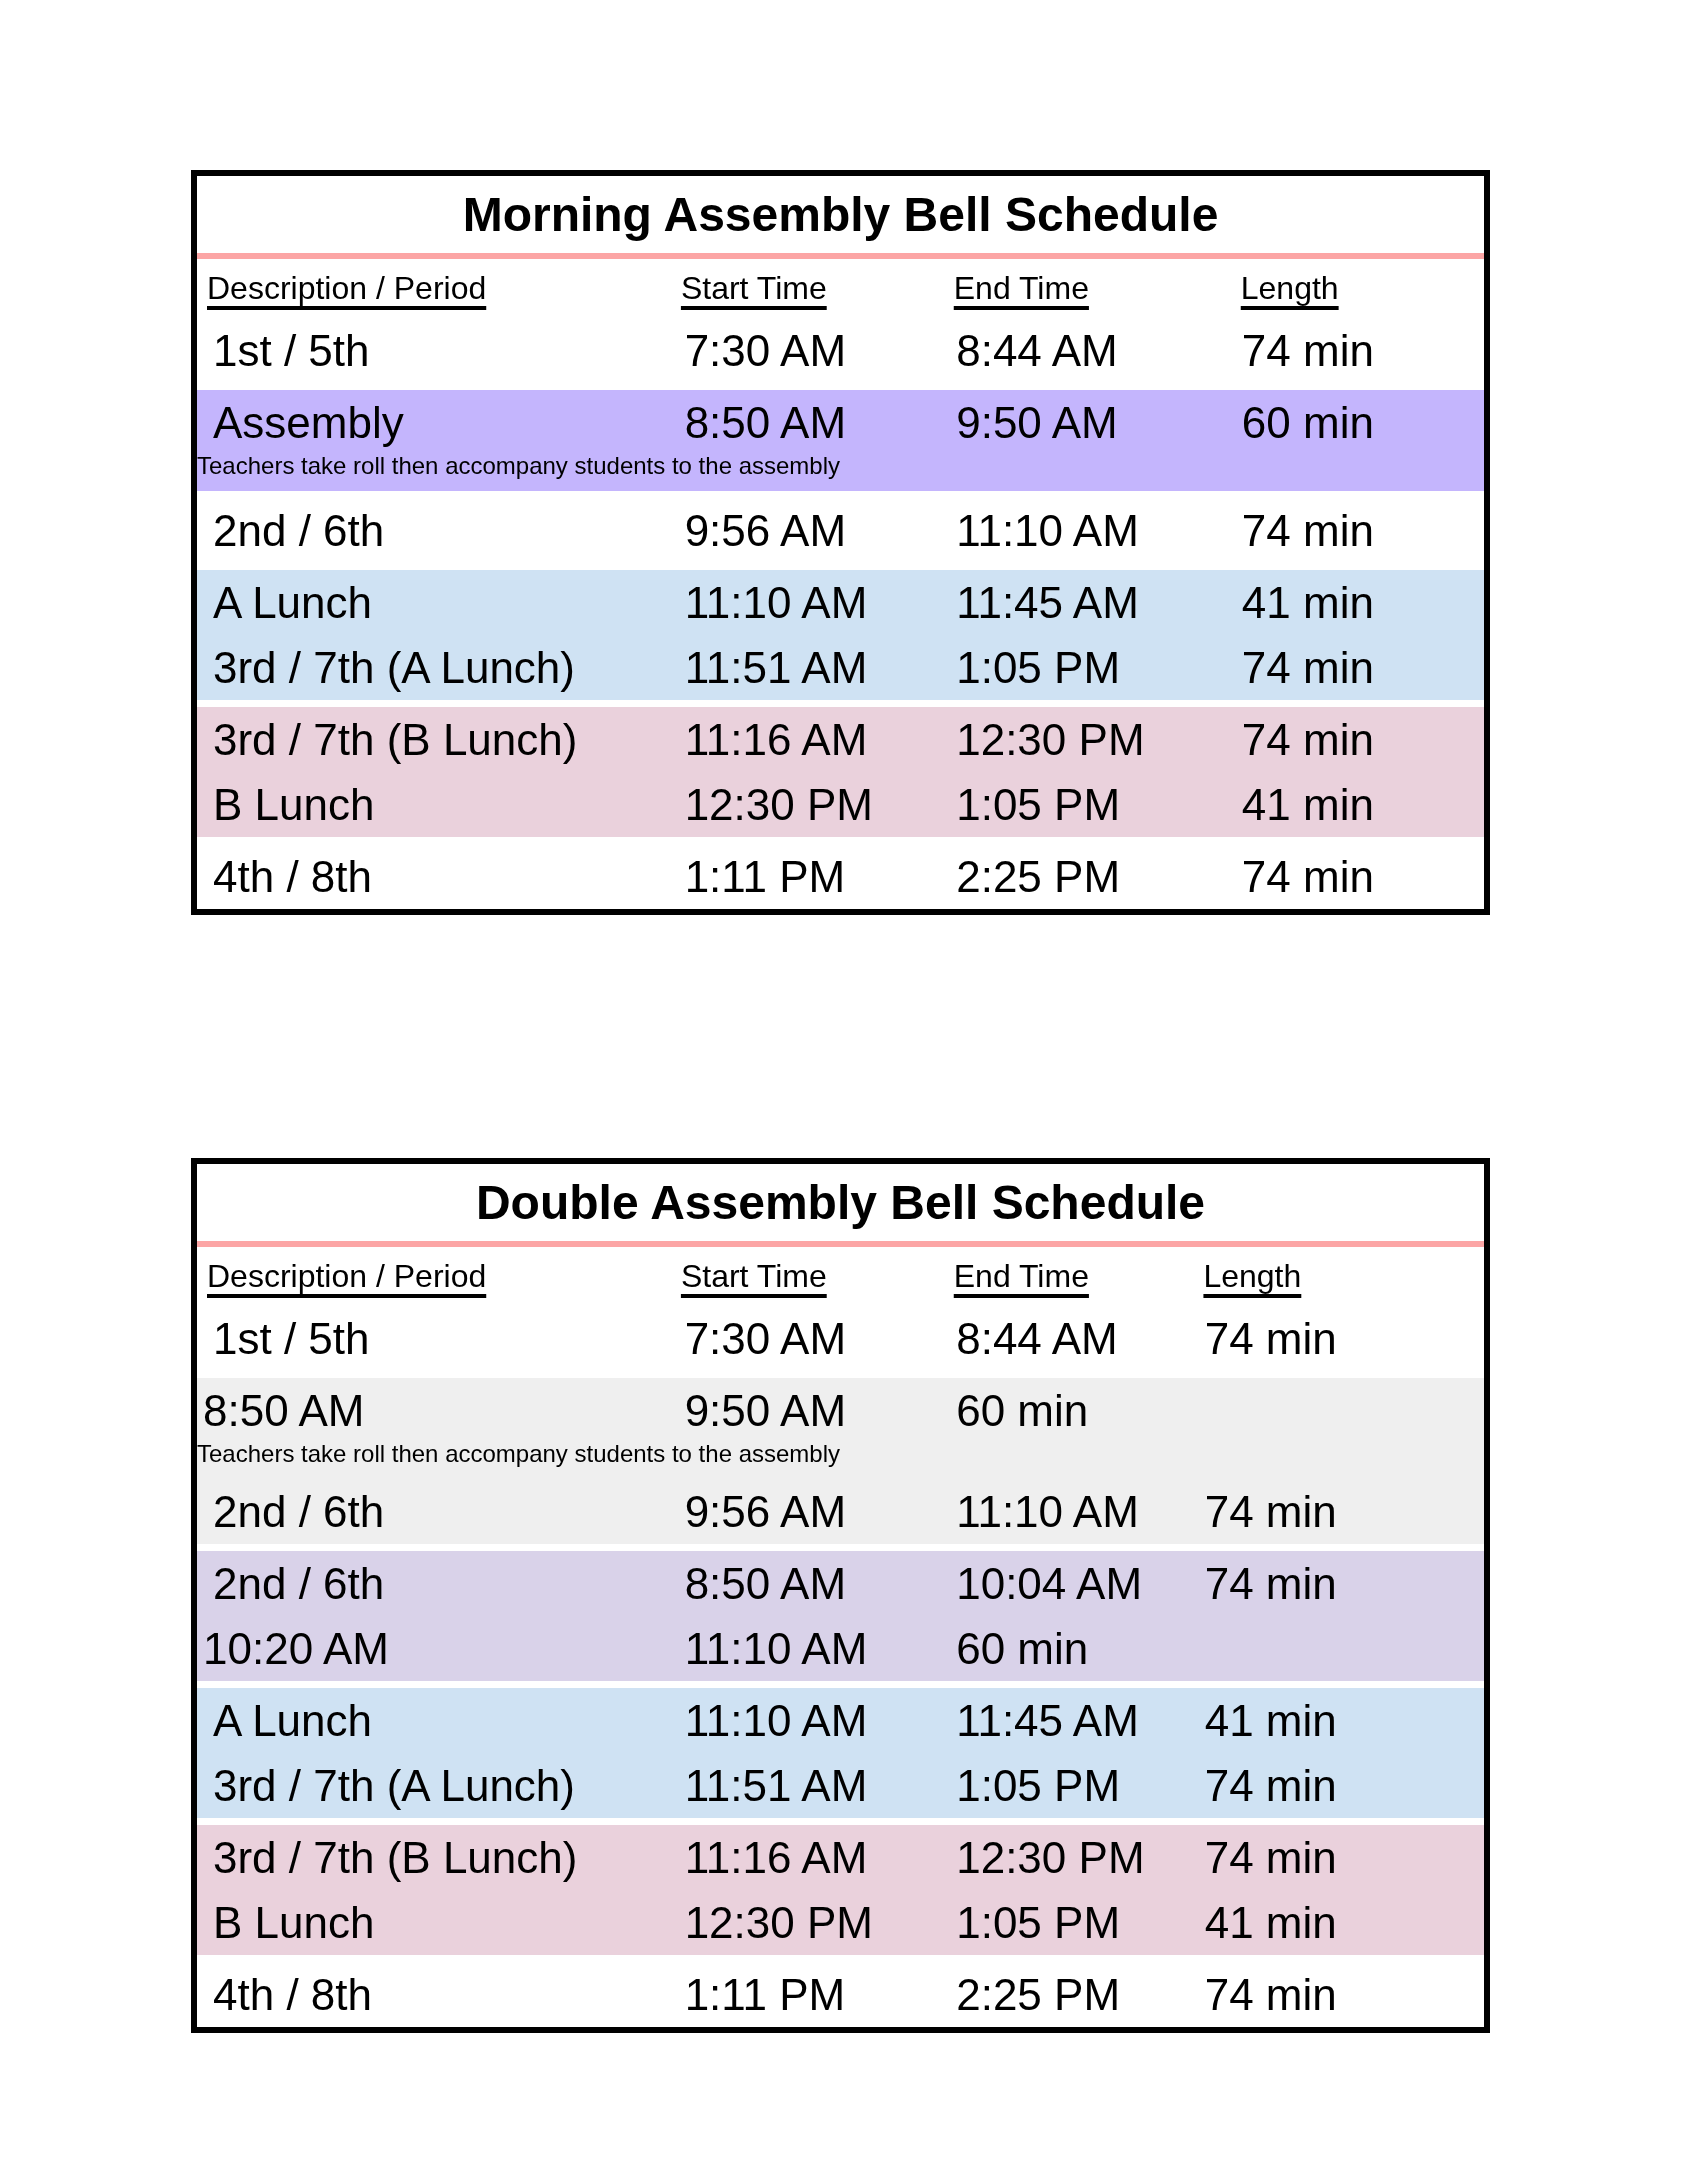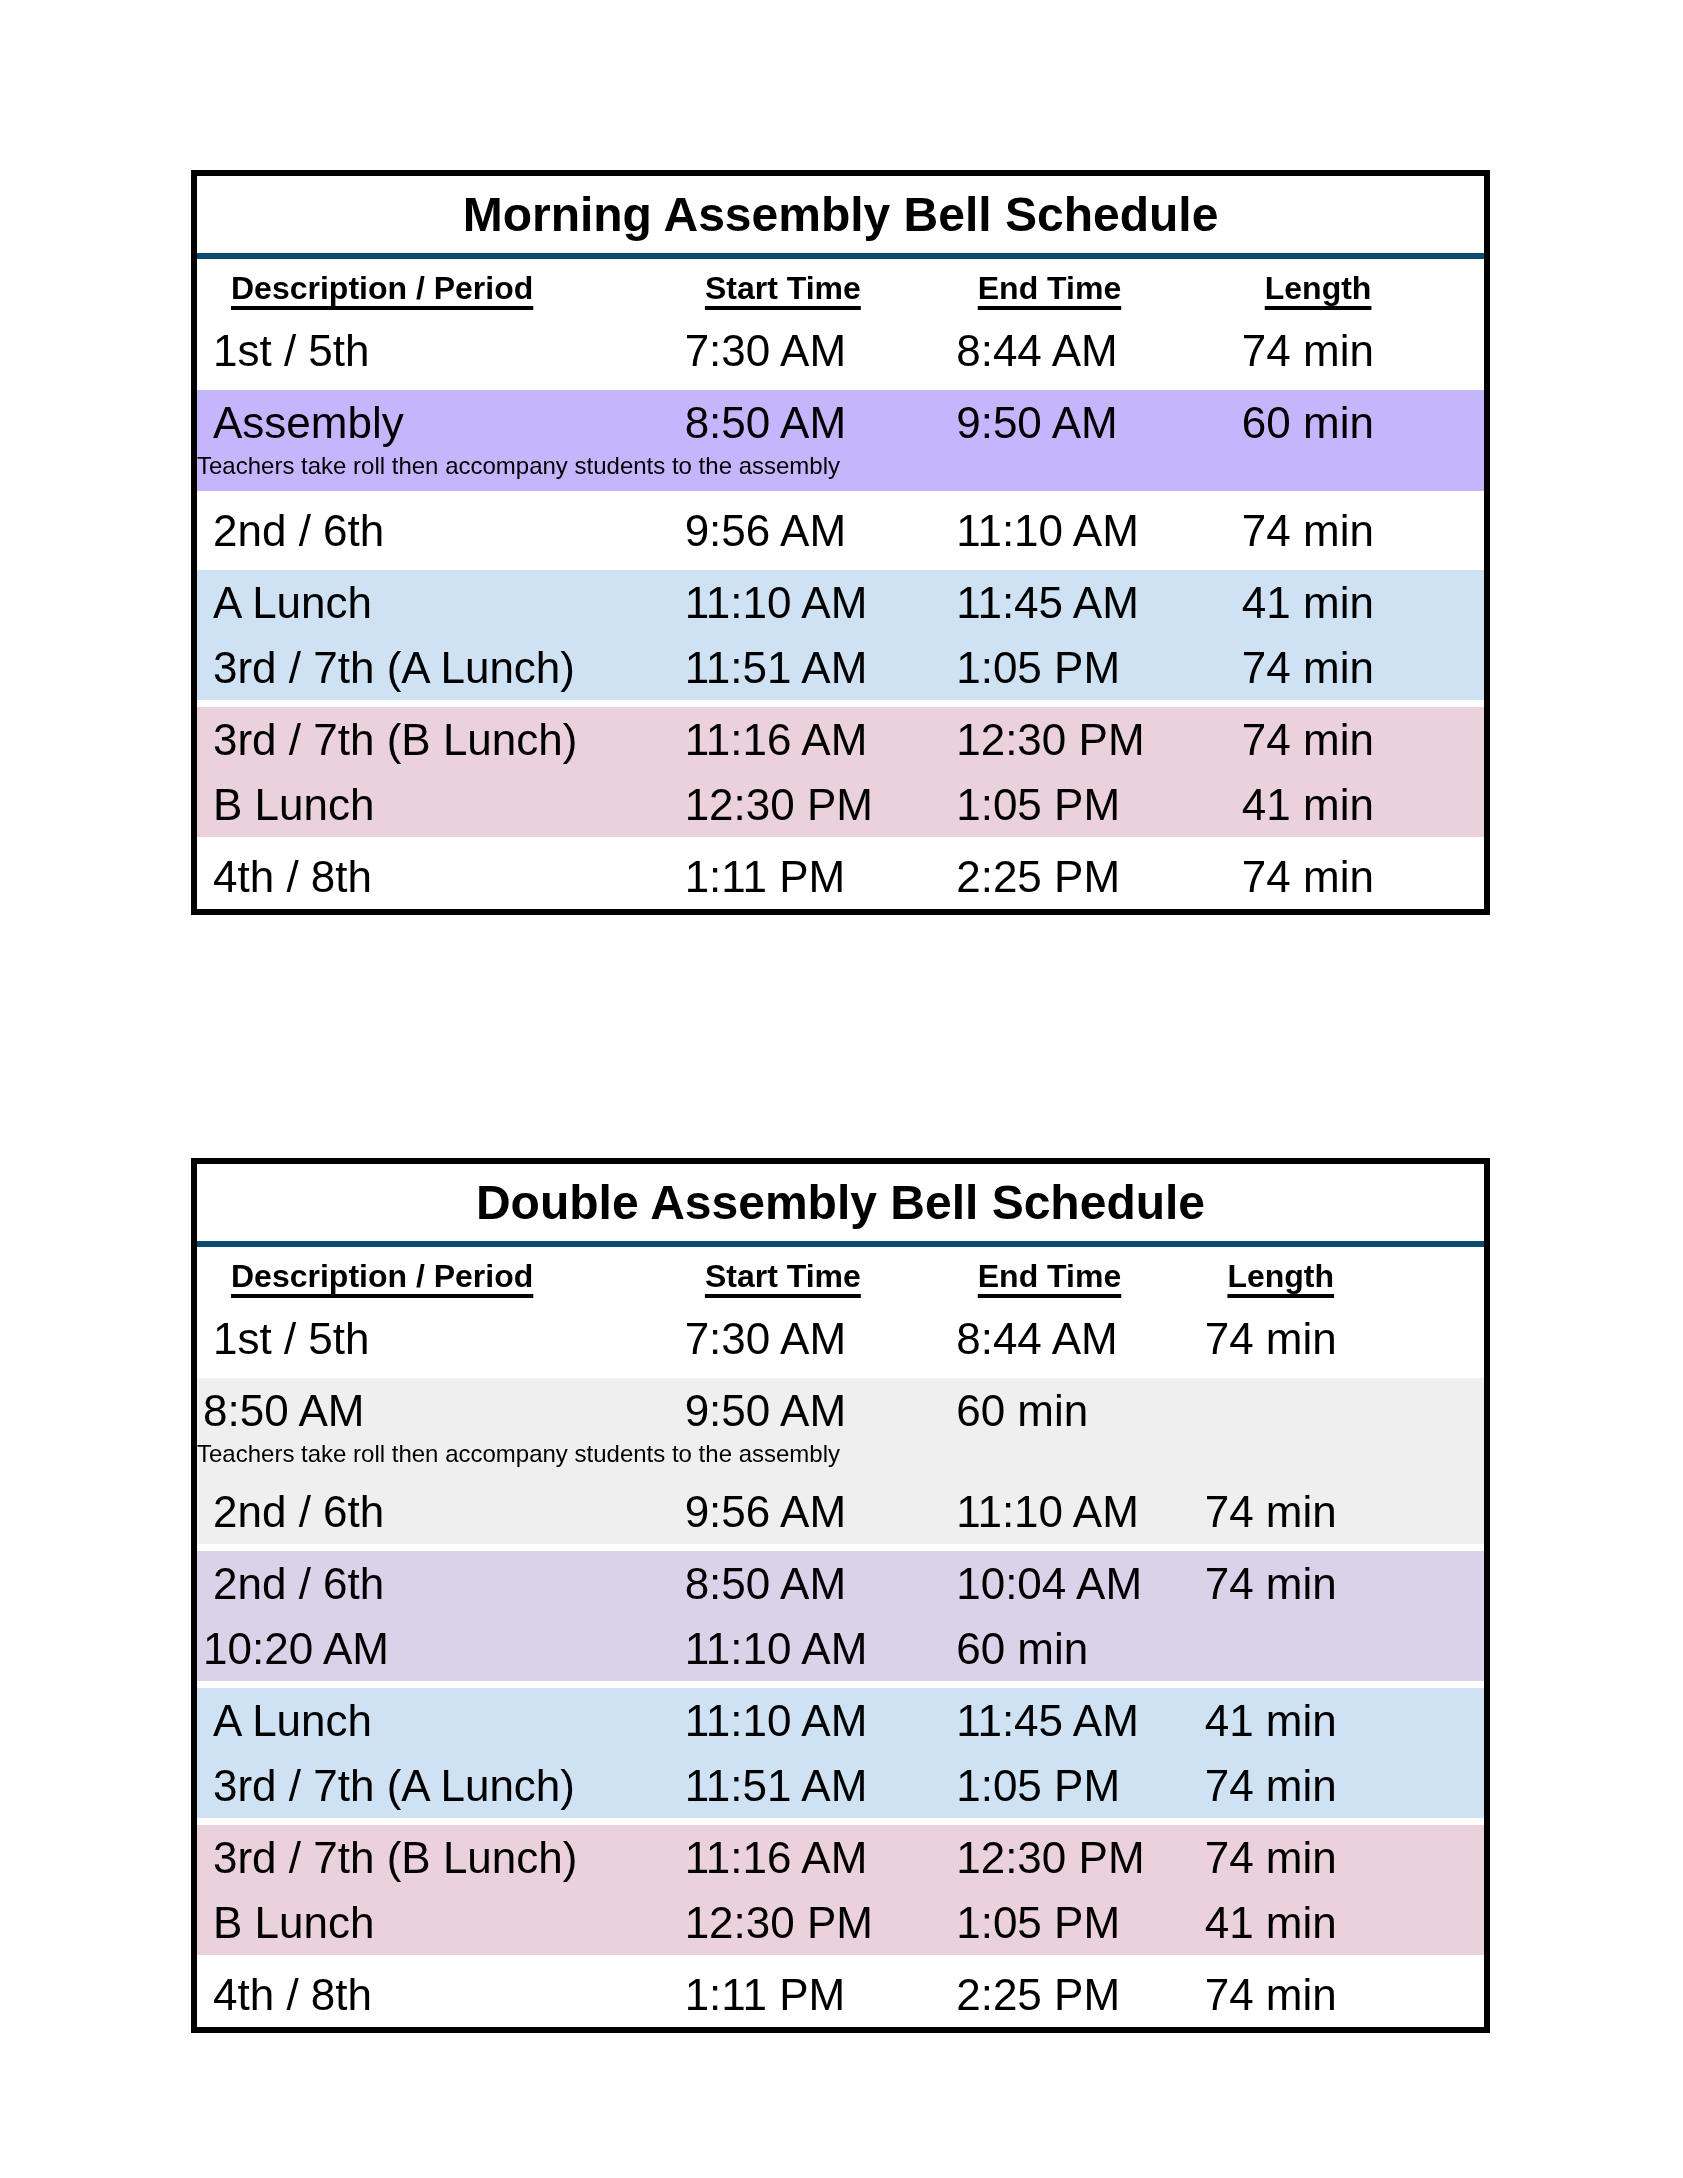--- a/index.html
+++ b/index.html
@@ -17,41 +17,40 @@
     left: 191px;
     width: 1299px;
     border: 6px solid #000000;
     background: #ffffff;
   }
   .schedule-table.t1 { top: 170px; }
   .schedule-table.t2 { top: 1158px; }
 
   .title-box {
     height: 83px;
-    border-bottom: 6px solid #0c4a6e;
+    border-bottom: 6px solid #fca5a5;
     display: flex; align-items: center; justify-content: center;
     background: #ffffff;
   }
   .title-box .title-text {
     font-size: 48px; font-weight: bold; letter-spacing: 0px;
   }
 
   .header-row {
     display: grid;
     height: 59px;
     align-items: center;
   }
   .t1 .header-row, .t1 .row-grid { grid-template-columns: 37.6% 21.2% 22.3% 18.9%; }
   .t2 .header-row, .t2 .row-grid { grid-template-columns: 37.6% 21.2% 19.4% 21.8%; }
   .header-cell {
-    font-size: 32px; font-weight: bold;
+    font-size: 32px; font-weight: normal;
     text-decoration: underline;
     text-decoration-thickness: 4px;
     text-underline-offset: 7px;
-    margin-left: 24px;
   }
   .c1 { padding-left: 10px; }
 
   .row-block { background: #ffffff; }
   .row-block.sep { border-bottom: 7px solid #ffffff; }
   .row-grid {
     display: grid;
     height: 65px;
     align-items: center;
     padding-left: 6px;

